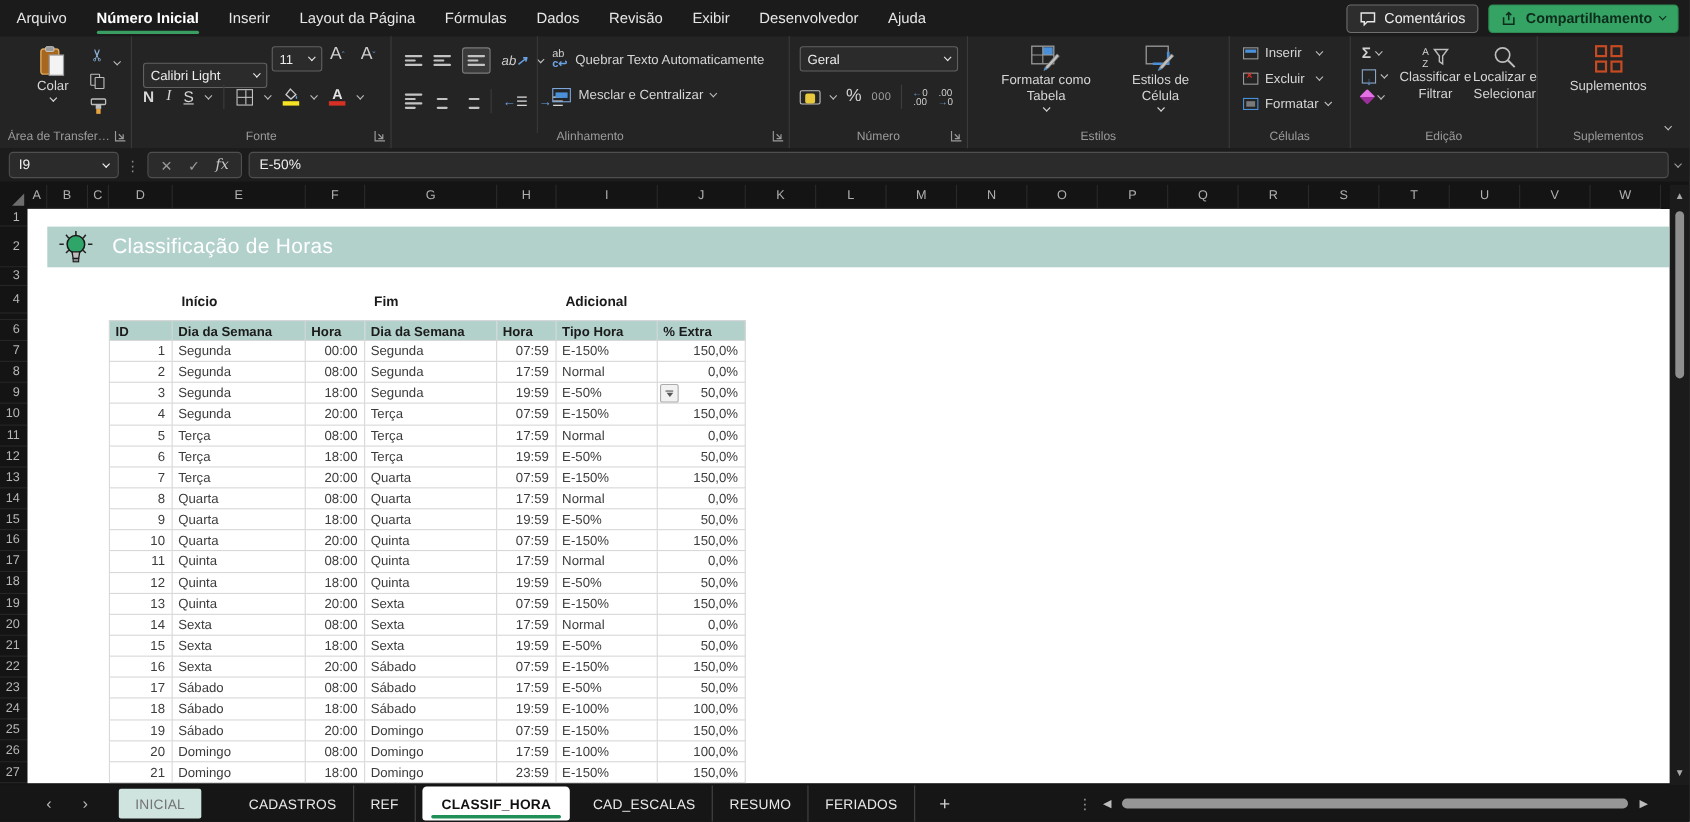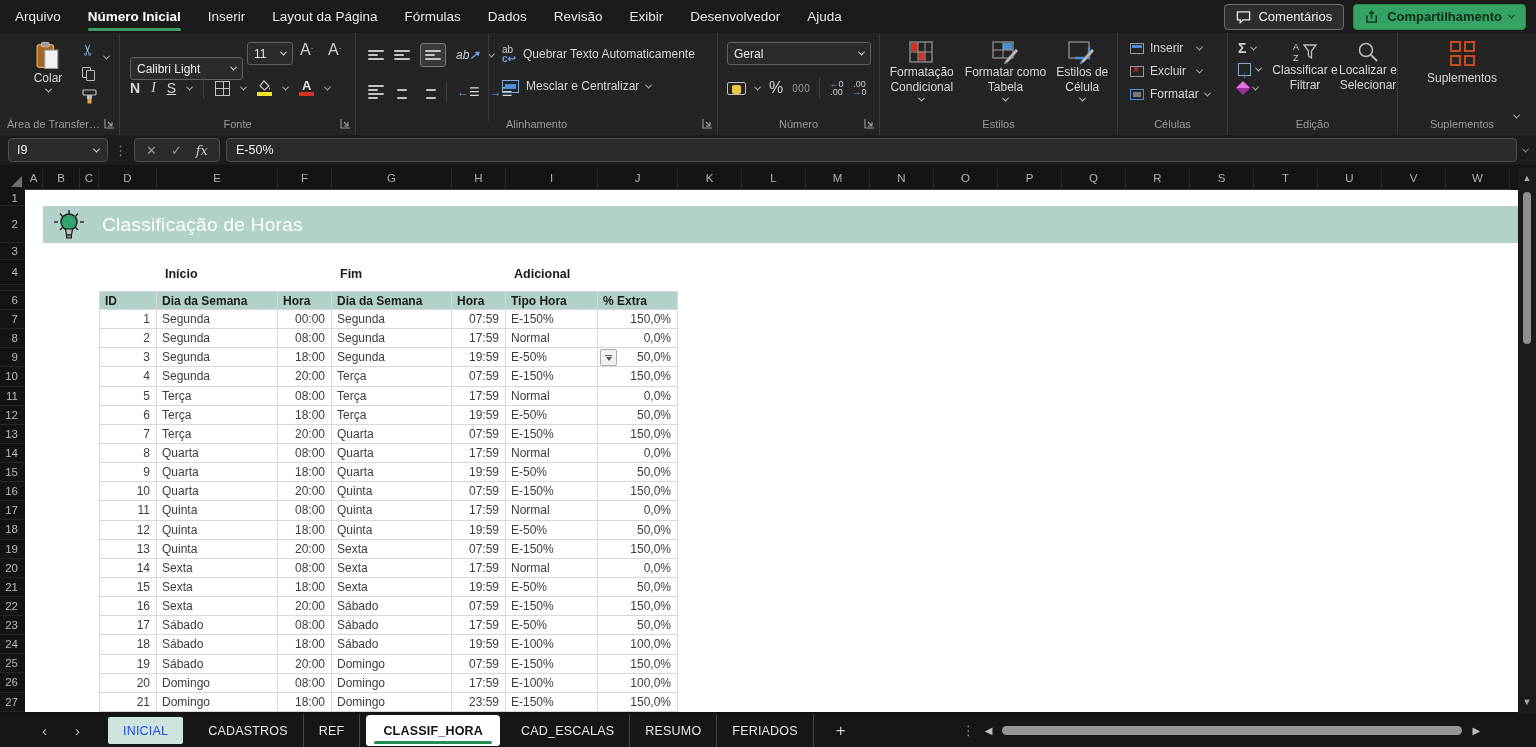--- a/index.html
+++ b/index.html
@@ -97,22 +97,22 @@
   .scroll-arrow { position:absolute; color:#a8a8a8; font-size:9px; left:0; width:18px; text-align:center; }
 
   
   #tabbar { position:absolute; left:0; top:714px; width:1536px; height:33px; background:#161616;
             display:flex; align-items:center; }
   .tab-nav { color:#b9b9b9; font-size:15px; padding:0 14px; cursor:pointer; }
   #tabs { display:flex; align-items:center; height:100%; margin-left:14px; }
   .tab { height:100%; display:flex; align-items:center; padding:0 15px; color:#e8e8e8;
          font-size:12.5px; letter-spacing:.2px; position:relative; cursor:pointer;
          border-right:1px solid #454545; white-space:nowrap; }
-  .tab.mint { background:var(--mint,#cfe4df); color:#1d4ed8; border-right:none; border-radius:2px;
-         height:27px; margin-right:10px; }
+  .tab.mint { background:var(--mint,#cfe4df); color:#737373; border-right:none; border-radius:2px;
+         height:27px; margin-right:28px; }
   .tab.active { background:#ffffff; color:#111; font-weight:bold; border-right:none;
          border-radius:4px 4px 3px 3px; height:31px; margin:0 6px; padding:0 17px; }
   .tab.active::after { content:""; position:absolute; left:8px; right:8px; bottom:2px; height:3px;
          border-radius:2px; background:#1f8f55; }
   #tab-add { color:#cfcfcf; font-size:17px; padding:0 22px; cursor:pointer; }
   #tab-dots { color:#9a9a9a; margin-left:94px; font-size:13px; cursor:pointer; }
   #hscroll { display:flex; align-items:center; margin-left:10px; }
   #hthumb { width:460px; height:9px; border-radius:5px; background:#969696; margin:0 10px; cursor:pointer; }
   .h-arrow { color:#bdbdbd; font-size:10px; cursor:pointer; }
   .grid-ic { border:1px solid #9a9a9a; position:relative; background:transparent; }
@@ -316,32 +316,20 @@
         <span style="color:#cfcfcf;font-size:9px;line-height:8px;text-align:center"><b style="color:#6aa1e0">←</b>0<br>.00</span>
         <span style="color:#cfcfcf;font-size:9px;line-height:8px;text-align:center">.00<br><b style="color:#6aa1e0">→</b>0</span>
       </div>
       <div class="glabel">Número</div>
       <svg class="launcher" viewBox="0 0 11 11">
         <path d="M1 1 v9 h9 M4 4 l4 4 M8 4 v4 h-4" stroke="#9a9a9a" fill="none" stroke-width="1.1"></path>
       </svg>
     </div>
 
     <div class="rgroup" style="width:238px;display:flex;justify-content:space-evenly;padding-top:8px">
-      <div class="big-btn" style="width:80px">
-        <svg width="26" height="24" viewBox="0 0 26 24">
-          <rect x="1" y="1" width="22" height="20" fill="none" stroke="#9a9a9a" stroke-width="1.2"></rect>
-          <rect x="2" y="2" width="7" height="8" fill="#d93025"></rect>
-            <rect x="9.5" y="10.5" width="6" height="9" fill="#d93025"></rect>
-          <line x1="1" y1="11" x2="23" y2="11" stroke="#9a9a9a"></line>
-            <line x1="9" y1="1" x2="9" y2="21" stroke="#9a9a9a"></line>
-            <line x1="16" y1="1" x2="16" y2="21" stroke="#9a9a9a"></line>
-        </svg>
-        <span class="two-line">Formatação Condicional</span>
-        <span class="chev" style="margin-top:2px"></span>
-      </div>
       <div class="big-btn" style="width:84px">
         <svg width="28" height="24" viewBox="0 0 28 24">
           <rect x="1" y="1" width="20" height="16" fill="none" stroke="#9a9a9a" stroke-width="1.2"></rect>
           <rect x="11" y="2" width="9" height="7" fill="#4a90d9"></rect>
           <line x1="1" y1="9" x2="21" y2="9" stroke="#9a9a9a"></line>
             <line x1="11" y1="1" x2="11" y2="17" stroke="#9a9a9a"></line>
           <path d="M24 8 L14 19 l-2 4 l4 -2 L26 10 Z" fill="#bfbfbf" stroke="#7a7a7a" stroke-width="0.8"></path>
           <path d="M13 20 l2 2 l-3 1 Z" fill="#4a90d9"></path>
         </svg>
         <span class="two-line">Formatar como Tabela</span>

